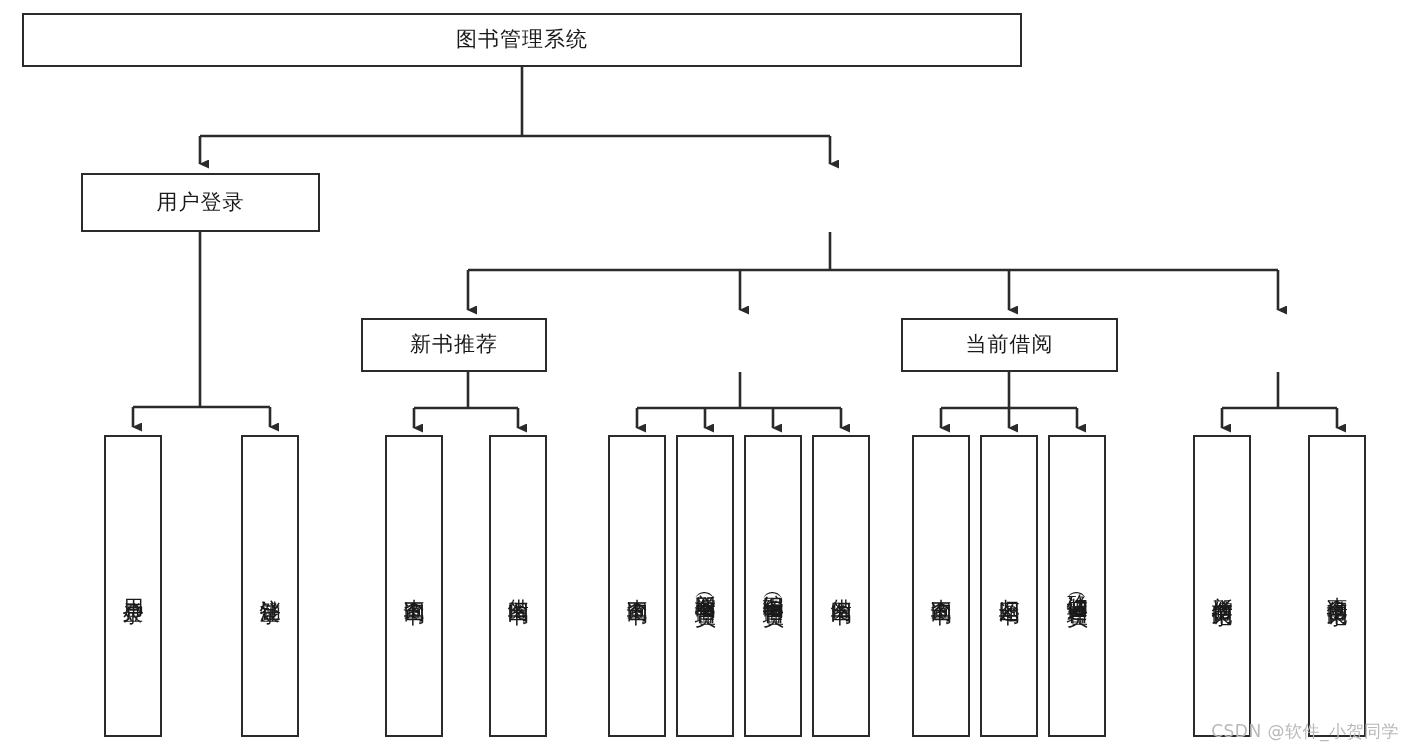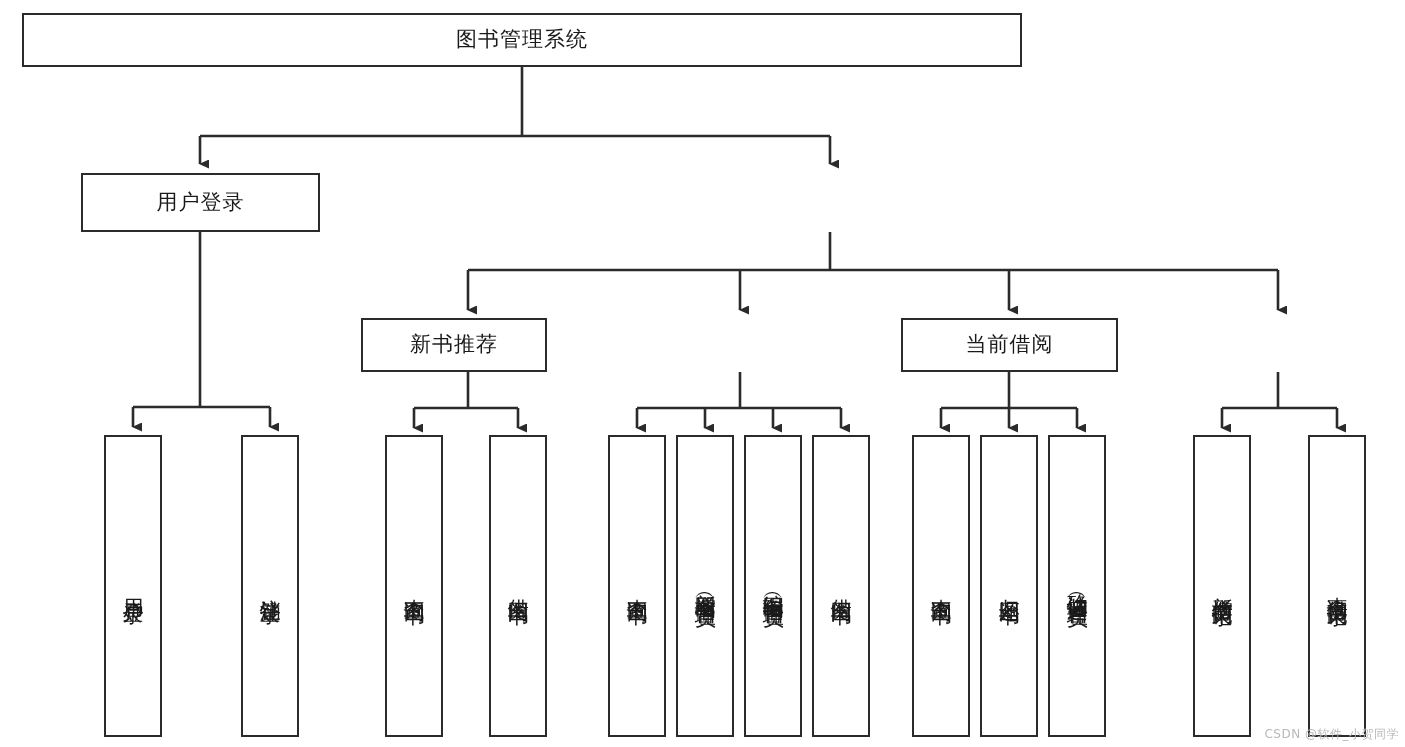--- a/index.html
+++ b/index.html
@@ -50,21 +50,21 @@
     padding: 6px 0;
     white-space: nowrap;
   }
   .node-label {
     display: block;
   }
   .watermark {
     position: absolute;
     right: 6px;
     bottom: 4px;
-    font-size: 12px;
+    font-size: 17px;
     color: #b9b9b9;
     letter-spacing: 0.5px;
     white-space: nowrap;
     pointer-events: none;
   }
 </style>
 </head>
 <body>
 
 <div id="diagram-root">

